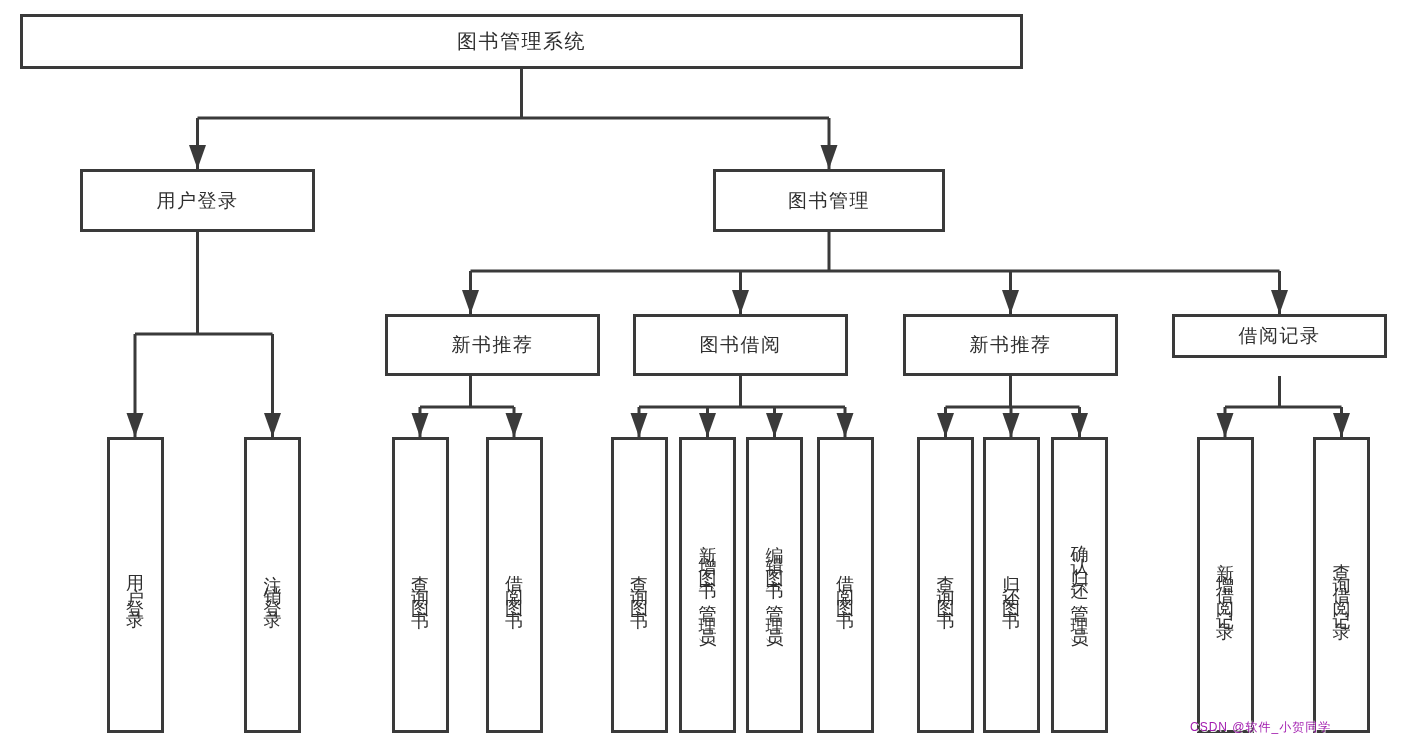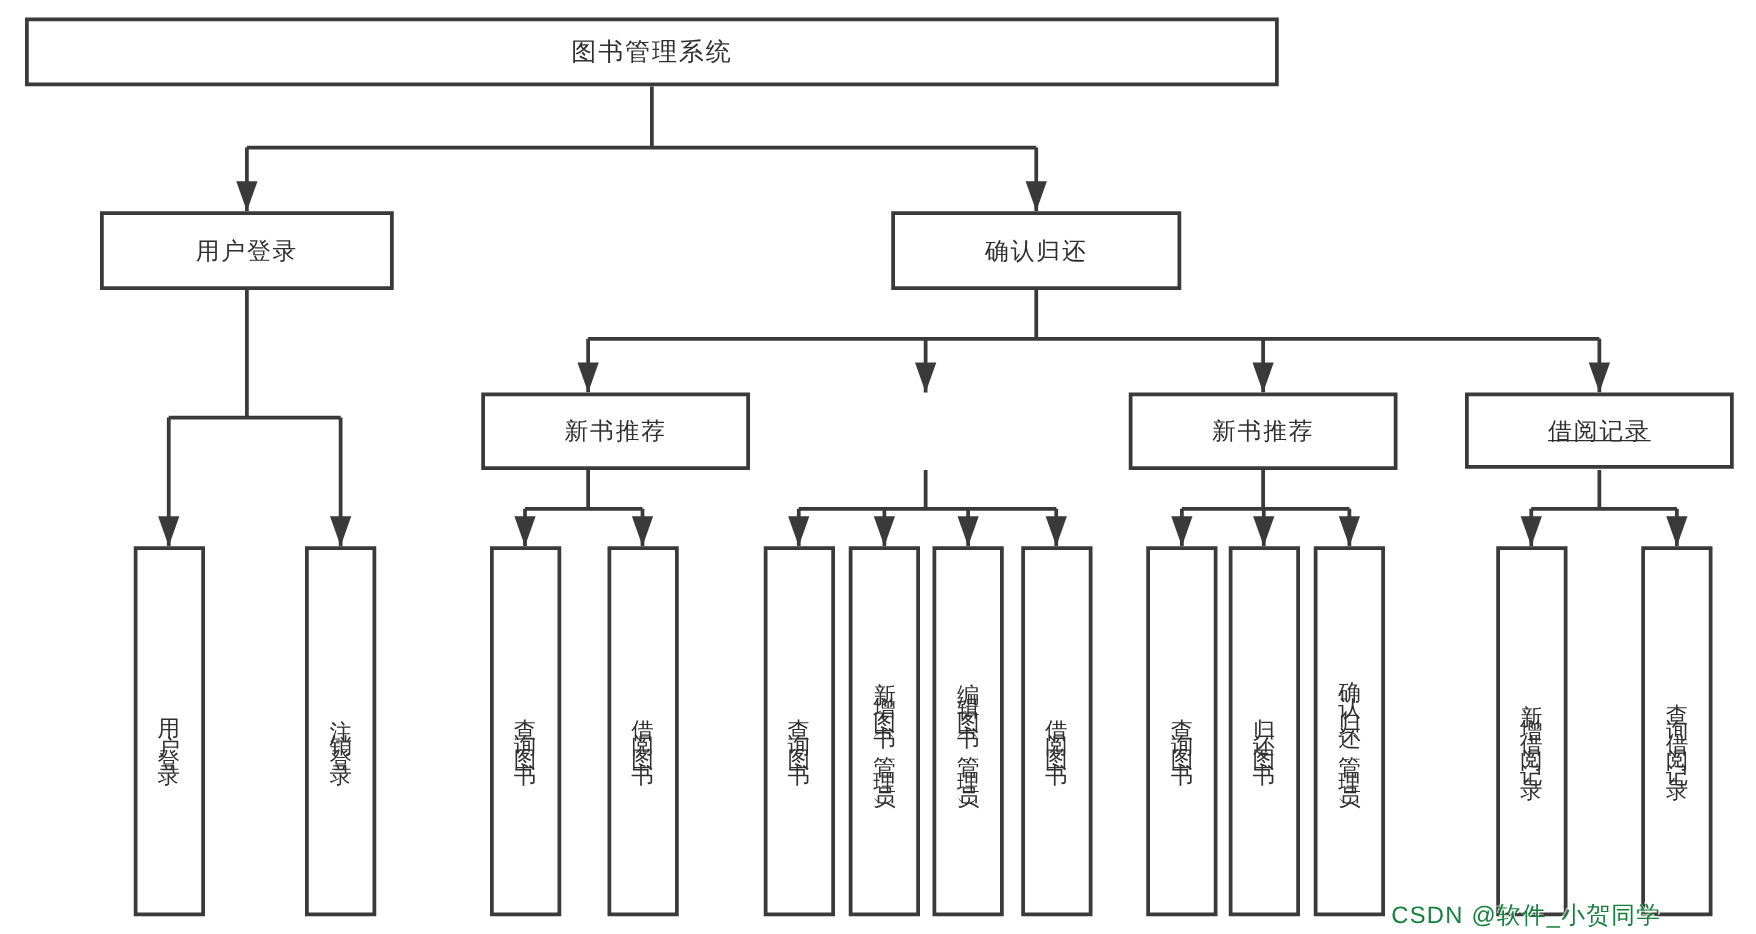--- a/index.html
+++ b/index.html
@@ -14,21 +14,21 @@
     position:absolute;box-sizing:border-box;border:3px solid #3a3a3a;background:#ffffff;
     color:#2f2f2f;display:flex;align-items:center;justify-content:center;z-index:2;text-align:right;
   }
   .hbox{font-size:19px;letter-spacing:1.5px;white-space:nowrap;}
   .root{font-size:20px;}
   .vbox{
     writing-mode:vertical-rl;text-orientation:mixed;
     font-size:18px;letter-spacing:12px;line-height:1;
   }
   .watermark{
-    position:absolute;left:1113px;top:719px;z-index:5;font-size:19px;color:#15803d;
+    position:absolute;left:1190px;top:719px;z-index:5;font-size:12px;color:#a21caf;
     letter-spacing:1px;white-space:nowrap;
     text-shadow:1px 1px 0 rgba(255,255,255,.9),-1px -1px 0 rgba(255,255,255,.55);
   }
 </style>
 </head>
 <body>
 
 <div class="stage">
 
   <svg class="wires" viewBox="0 0 1405 747">
@@ -59,25 +59,26 @@
       <polygon class="ah" points="1002.5,413 1019.5,413 1011,437"></polygon>
       <polygon class="ah" points="1071,413 1088,413 1079.5,437"></polygon>
       <polygon class="ah" points="1216.5,413 1233.5,413 1225,437"></polygon>
       <polygon class="ah" points="1333,413 1350,413 1341.5,437"></polygon>
     </g>
   </svg>
 
   <div class="box hbox root" style="left:20px;top:14px;width:1003px;height:55px;">图书管理系统</div>
 
   <div class="box hbox" style="left:80px;top:169px;width:235px;height:63px;">用户登录</div>
-  <div class="box hbox" style="left:713px;top:169px;width:232px;height:63px;">确认归还</div>
+  <div class="box hbox" style="left:713px;top:169px;width:232px;height:63px;">图书管理</div>
 
   <div class="box hbox" style="left:385px;top:314px;width:215px;height:62px;">新书推荐</div>
+  <div class="box hbox" style="left:633px;top:314px;width:215px;height:62px;">图书借阅</div>
   <div class="box hbox" style="left:903px;top:314px;width:215px;height:62px;">新书推荐</div>
-  <div class="box hbox" style="left:1172px;top:314px;width:215px;height:61px;text-decoration:underline;">借阅记录</div>
+  <div class="box hbox" style="left:1172px;top:314px;width:215px;height:44px;">借阅记录</div>
 
   <div class="box vbox" style="left:106.5px;top:437px;width:57px;height:296px;">用户登录</div>
   <div class="box vbox" style="left:244px;top:437px;width:57px;height:296px;">注销登录</div>
 
   <div class="box vbox" style="left:391.5px;top:437px;width:57px;height:296px;">查询图书</div>
   <div class="box vbox" style="left:485.5px;top:437px;width:57px;height:296px;">借阅图书</div>
 
   <div class="box vbox" style="left:610.5px;top:437px;width:57px;height:296px;">查询图书</div>
   <div class="box vbox" style="left:679px;top:437px;width:57px;height:296px;">新增图书（管理员）</div>
   <div class="box vbox" style="left:746px;top:437px;width:57px;height:296px;">编辑图书（管理员）</div>

